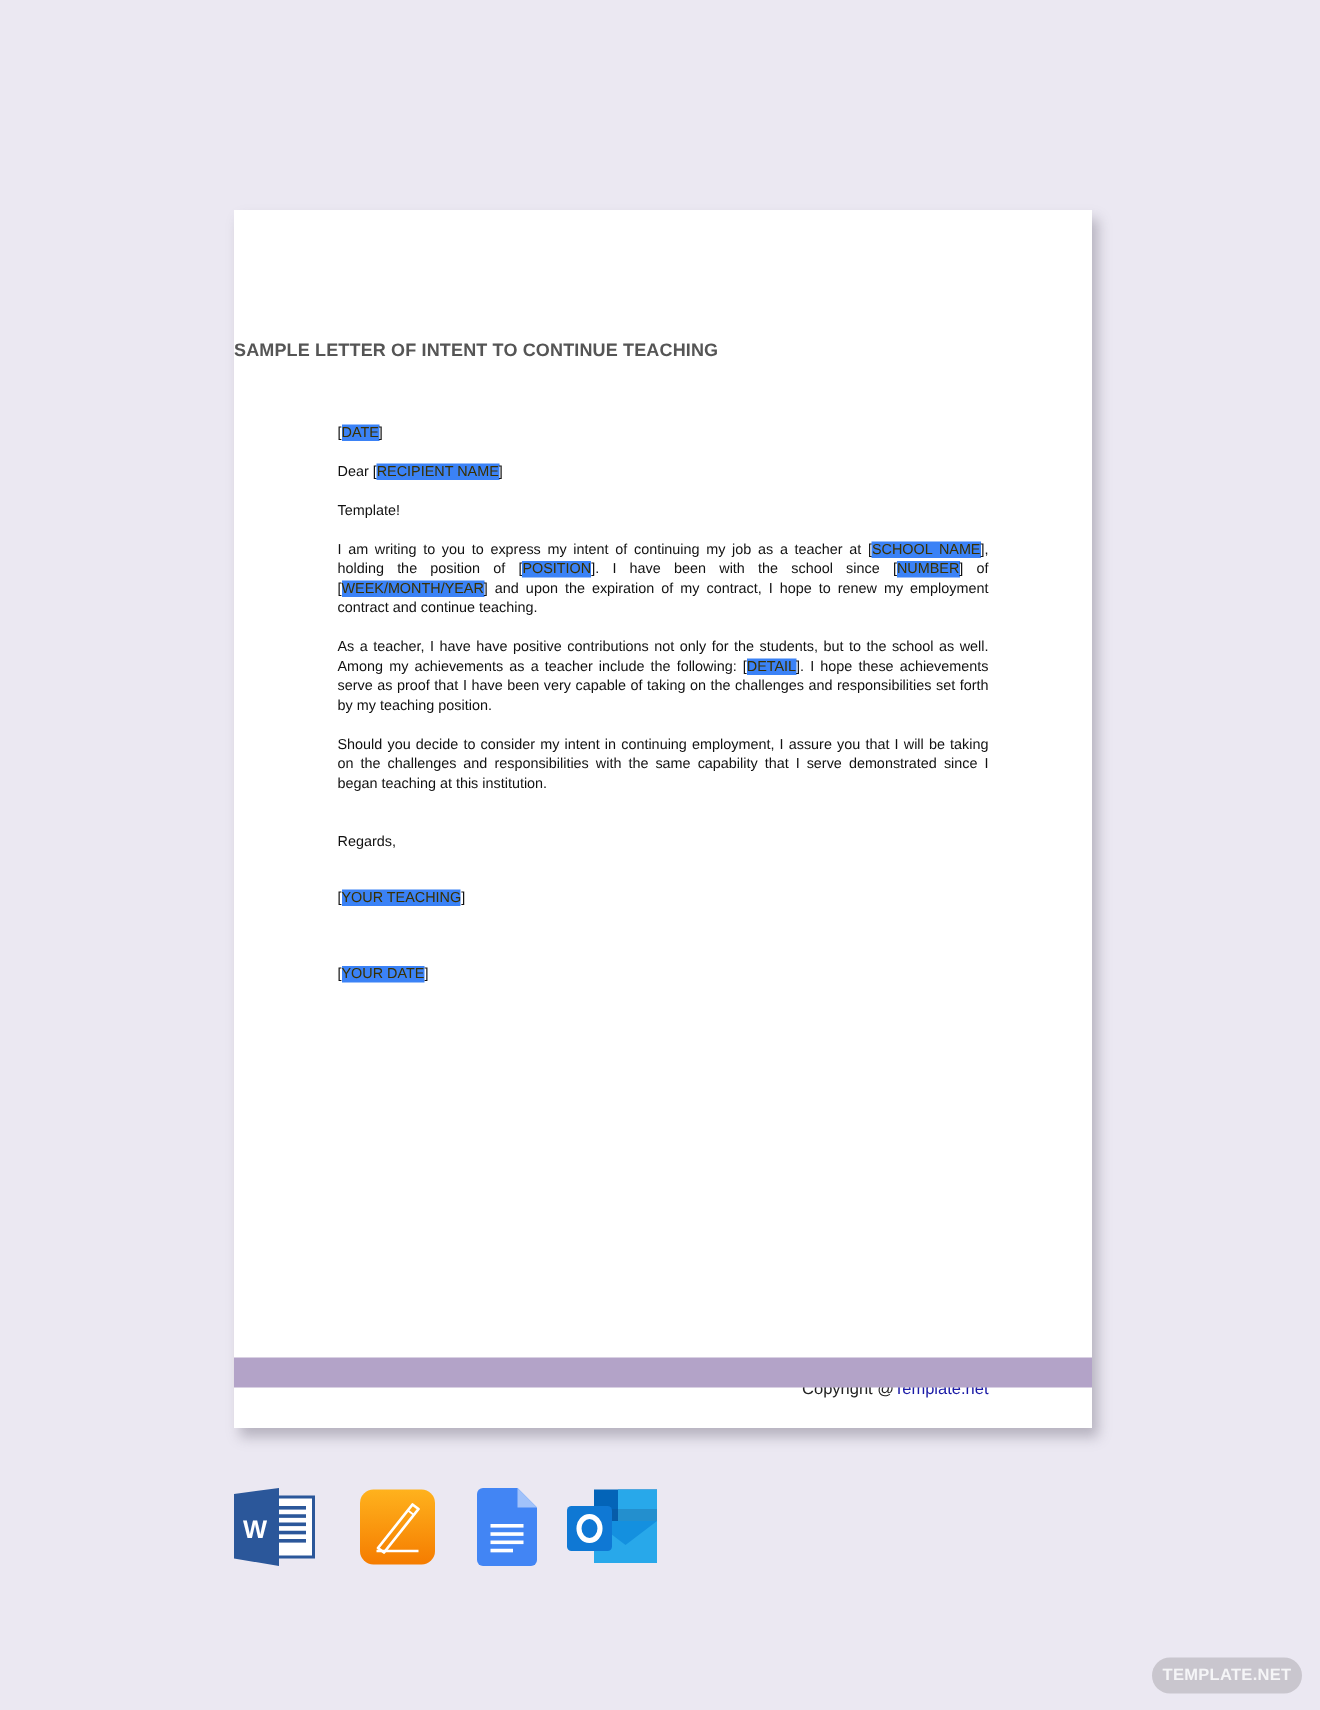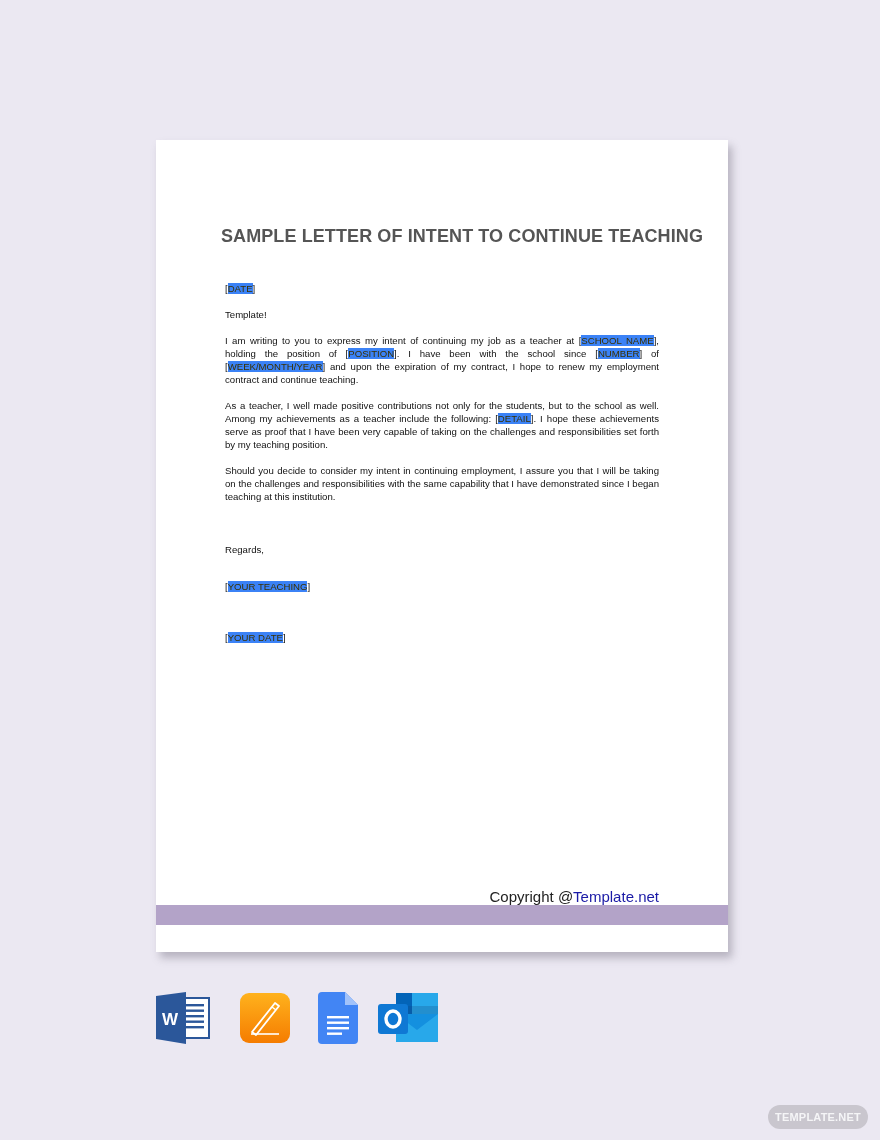--- a/index.html
+++ b/index.html
@@ -13,43 +13,42 @@
   .page {
     position: absolute;
     left: 156px; top: 140px;
     width: 572px; height: 812px;
     background: #ffffff;
     box-shadow: 4px 6px 8px rgba(120,115,130,0.45);
   }
   .title {
     position: absolute;
     left: 0; right: 0; top: 86px;
-    text-align: center;
-    font-size: 18px;
+    text-align: left;
+    font-size: 12px;
     font-weight: bold;
     color: #555555;
     letter-spacing: 0.1px;
-    padding-left: 40px;
   }
   .body {
     position: absolute;
     left: 69px; top: 142px;
     width: 434px;
     font-size: 9.6px;
     line-height: 13px;
     color: #111111;
   }
   .body p { margin: 0 0 13px 0; text-align: justify; }
   .hl { background: #3b82f6; color: #3a3000; }
   .gap-sig { margin-top: 24px !important; }
   .gap-name { margin-top: 38px !important; }
   .copyright {
     position: absolute;
-    right: 69px; top: 748px;
-    font-size: 15px;
+    right: 69px; top: 780px;
+    font-size: 11px;
     color: #222;
   }
   .copyright .link { color: #1a1aa6; }
   .band {
     position: absolute;
     left: 0; right: 0; top: 765px; height: 20px;
     background: #b3a3c8;
   }
   .icons {
     position: absolute;
@@ -74,31 +73,32 @@
 </style>
 </head>
 <body>
 
 <div class="page">
   <div class="title">SAMPLE LETTER OF INTENT TO CONTINUE TEACHING</div>
 
   <div class="body">
     <p>[<span class="hl">DATE</span>]</p>
 
+    <p><span>Dear </span>[<span class="hl">RECIPIENT NAME</span>]</p>
 
     <p>Template!</p>
 
     <p><span>I am writing to you to express my intent of continuing my job as a teacher at </span>[<span class="hl">SCHOOL NAME</span>]<span>, holding the position of </span>[<span class="hl">POSITION</span>]<span>. I have been with the school since </span>[<span class="hl">NUMBER</span>]<span> of </span>[<span class="hl">WEEK/MONTH/YEAR</span>]<span> and upon the expiration of my contract, I hope to renew my employment contract and continue teaching.</span></p>
 
-    <p><span>As a teacher, I well made positive contributions not only for the students, but to the school as well. Among my achievements as a teacher include the following: </span>[<span class="hl">DETAIL</span>]<span>. I hope these achievements serve as proof that I have been very capable of taking on the challenges and responsibilities set forth by my teaching position.</span></p>
+    <p><span>As a teacher, I have have positive contributions not only for the students, but to the school as well. Among my achievements as a teacher include the following: </span>[<span class="hl">DETAIL</span>]<span>. I hope these achievements serve as proof that I have been very capable of taking on the challenges and responsibilities set forth by my teaching position.</span></p>
 
-    <p>Should you decide to consider my intent in continuing employment, I assure you that I will be taking on the challenges and responsibilities with the same capability that I have demonstrated since I began teaching at this institution.</p>
+    <p>Should you decide to consider my intent in continuing employment, I assure you that I will be taking on the challenges and responsibilities with the same capability that I serve demonstrated since I began teaching at this institution.</p>
 
 
-    <p style="margin-top:40px">Regards,</p>
+    <p style="margin-top:26px">Regards,</p>
 
     <p class="gap-sig">[<span class="hl">YOUR TEACHING</span>]</p>
 
     <p class="gap-name">[<span class="hl">YOUR DATE</span>]</p>
   </div>
 
   <div class="copyright"><span>Copyright @</span><span class="link">Template.net</span></div>
 
   <div class="band"></div>
 </div>

